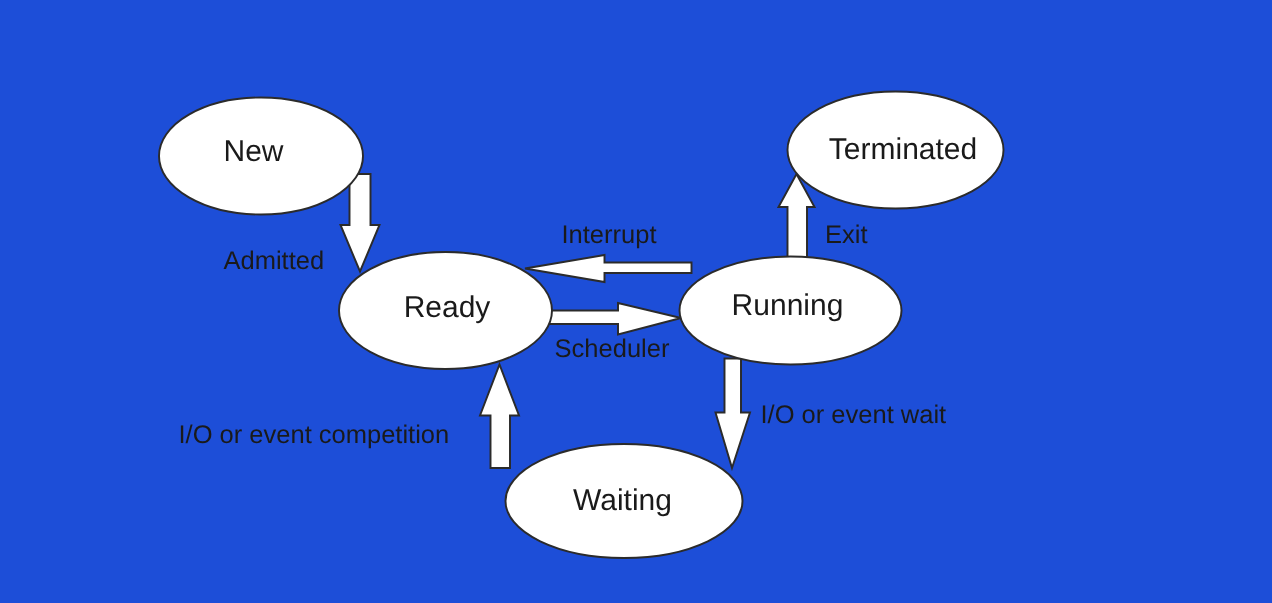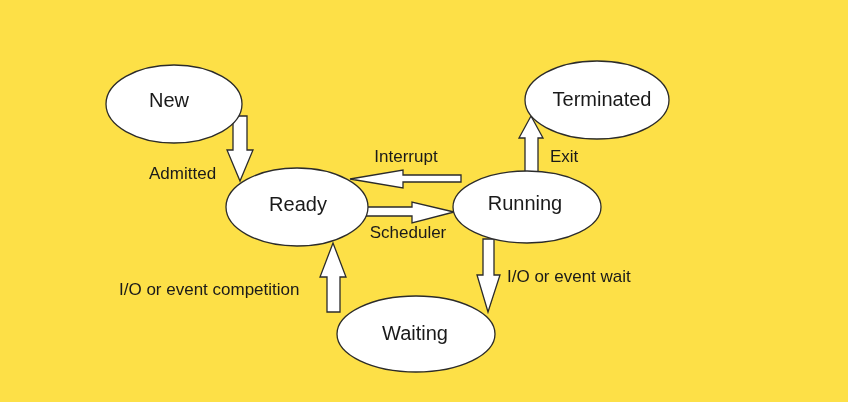--- a/index.html
+++ b/index.html
@@ -4,21 +4,21 @@
 <style>
   html, body {
     margin: 0;
     padding: 0;
     background: #ffffff;
   }
   #stage {
     position: relative;
     width: 848px;
     height: 402px;
-    background: #fde047;
+    background: #1d4ed8;
     overflow: hidden;
     font-family: "Liberation Sans", sans-serif;
   }
   svg { display: block; }
   .shape {
     fill: #ffffff;
     stroke: #2b2b2b;
     stroke-width: 1.3;
   }
   .state-label {

